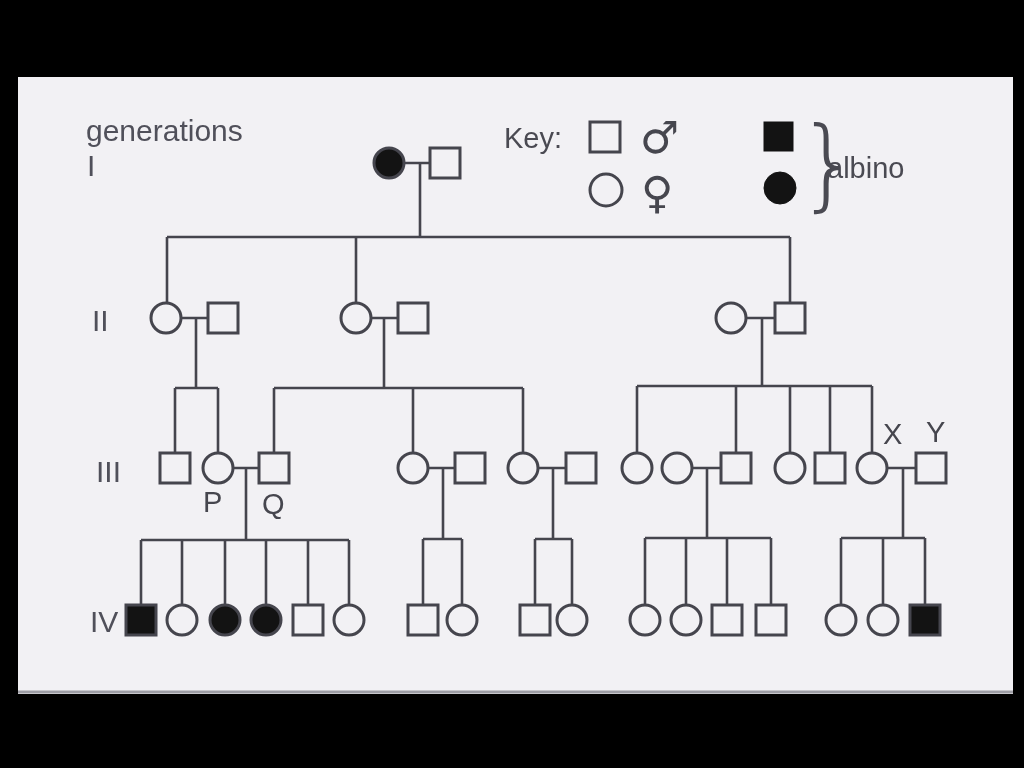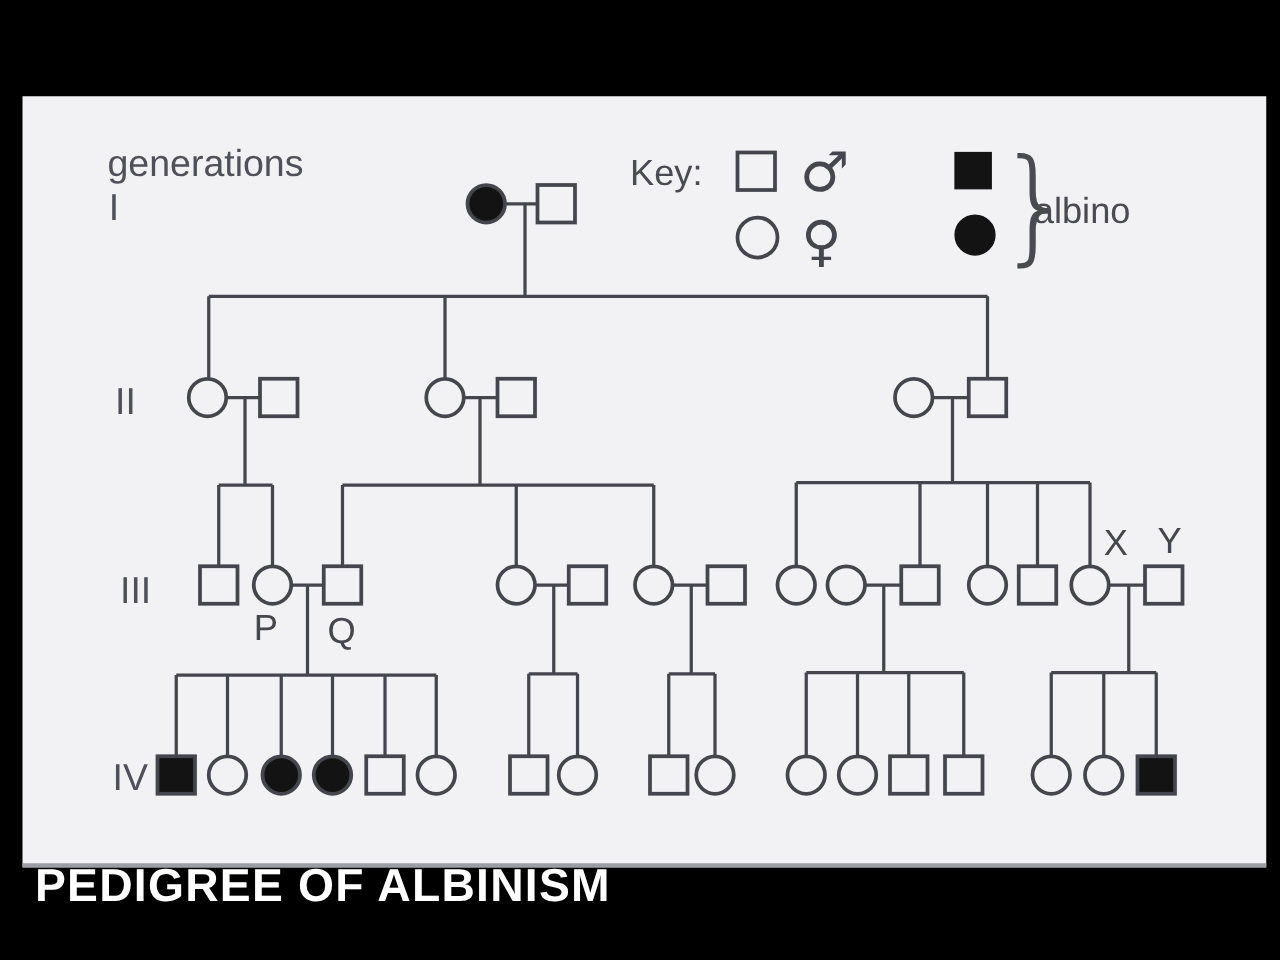--- a/index.html
+++ b/index.html
@@ -188,14 +188,13 @@
         <rect x="910" y="605" width="30" height="30" fill="#131313" stroke="#45454d" stroke-width="3"></rect>
       </g>
     <g id="annotations-layer">
         <text x="203" y="512" class="annot">P</text>
         <text x="262" y="514" class="annot">Q</text>
         <text x="883" y="444" class="annot">X</text>
         <text x="926" y="442" class="annot">Y</text>
       </g>
   </svg>
 
-  <div id="slide-title">PEDIGREE OF ALBINISM</div>
 </div>
 
 </body></html>

